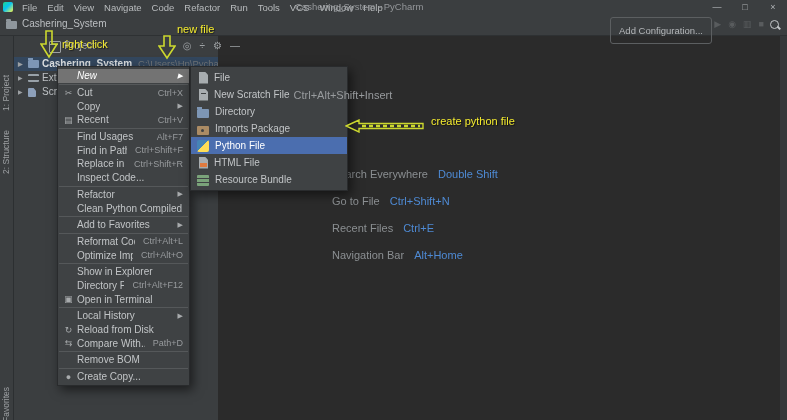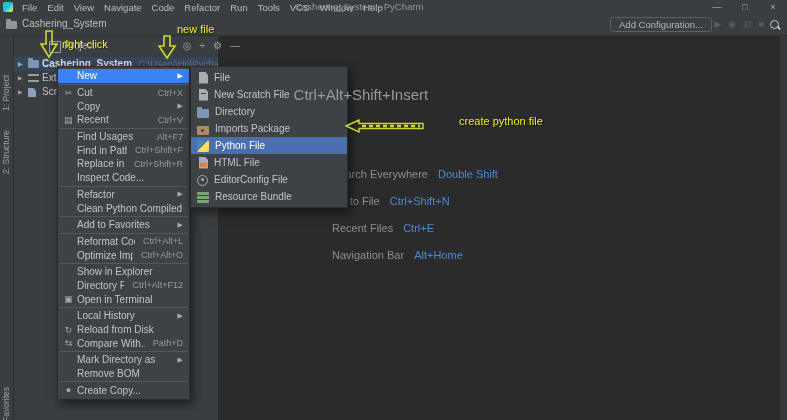--- a/index.html
+++ b/index.html
@@ -18,21 +18,21 @@
   .wintitle{position:absolute;left:295px;top:1px;color:#94979a;}
   .wincontrols{position:absolute;right:0;top:0;display:flex;height:14px;}
   .wincontrols span{width:28px;text-align:center;font-size:9px;line-height:14px;color:#b0b3b5;}
   
   .toolbar{position:absolute;left:0;top:14px;width:787px;height:21px;background:#3b3e40;
     border-bottom:1px solid #2e3133;z-index:5;}
   .crumb-folder{position:absolute;left:6px;top:7px;width:11px;height:8px;background:#8f979d;border-radius:1px;}
   .crumb-folder::before{content:"";position:absolute;left:0;top:-2px;width:5px;height:2px;background:#8f979d;border-radius:1px 1px 0 0;}
   .crumb{position:absolute;left:22px;top:4px;font-size:10px;color:#bcbfc2;}
   .addconfig{position:absolute;right:75px;top:3px;height:13px;line-height:13px;
-    border:1px solid #5c5f61;border-radius:3px;padding:0 8px;font-size:9.5px;color:#b4b7b9;}
+    border:1px solid #5c5f61;border-radius:3px;padding:6px 8px;font-size:9.5px;color:#b4b7b9;}
   .runicons{position:absolute;right:23px;top:5px;display:flex;gap:7px;font-size:9px;color:#595c5e;}
   .searchicon{position:absolute;right:8px;top:6px;width:7px;height:7px;border:1.5px solid #c2c5c7;border-radius:50%;}
   .searchicon::after{content:"";position:absolute;left:6px;top:6px;width:4px;height:1.5px;background:#c2c5c7;transform:rotate(45deg);}
   
   .leftbar{position:absolute;left:0;top:35px;width:13px;height:385px;background:#3b3e40;
     border-right:1px solid #2c2f31;z-index:4;}
   .vlabel{position:absolute;left:1px;writing-mode:vertical-rl;transform:rotate(180deg);
     font-size:8.5px;color:#9da0a3;white-space:nowrap;}
   
   .projpanel{position:absolute;left:13px;top:35px;width:205px;height:385px;background:#3b3e40;z-index:3;}
@@ -54,29 +54,29 @@
   .trow .tlabel{margin-left:29px;}
   .trow .tpath{color:#6f7478;font-weight:normal;font-size:9.5px;margin-left:6px;}
   
   .ctxmenu{position:absolute;left:57px;top:66px;width:131px;background:#3f4244;
     border:1px solid #292b2d;box-shadow:3px 4px 10px rgba(0,0,0,.55);z-index:10;padding:2px 0;}
   .mi{height:13.7px;display:flex;align-items:center;padding:0 6px 0 4px;font-size:10px;color:#c2c5c7;white-space:nowrap;}
   .mi .ic{width:13px;flex:0 0 auto;font-size:9px;color:#a8abad;text-align:center;}
   .mi .lbl{margin-left:2px;overflow:hidden;}
   .mi .sc{margin-left:auto;padding-left:8px;color:#989b9e;font-size:9px;}
   .mi .arr{margin-left:auto;font-size:7px;color:#a8abad;}
-  .mi.sel{background:#3b82f6;color:#fff;}
+  .mi.sel{background:#737373;color:#fff;font-style:italic;}
   .mi.sel .arr{color:#fff;}
   .msep{height:1px;background:#55585a;margin:1px 1px;}
   .submenu{position:absolute;left:190px;top:66px;width:156px;background:#3f4244;
     border:1px solid #292b2d;box-shadow:3px 4px 10px rgba(0,0,0,.55);z-index:11;padding:2px 0;}
   .si{height:17px;display:flex;align-items:center;padding:0 8px 0 6px;font-size:10px;color:#c2c5c7;white-space:nowrap;}
   .si.sel{background:#4b6eaf;color:#fff;}
   .si .sic{width:12px;height:12px;margin-right:6px;flex:0 0 auto;position:relative;}
-  .si .sc{margin-left:auto;padding-left:4px;color:#989b9e;font-size:15px;}
+  .si .sc{margin-left:auto;padding-left:4px;color:#989b9e;font-size:11px;}
   .sic.file-icon,.sic.scratch-file-icon{width:9px;height:12px;margin-left:2px;background:#a8adb0;
     clip-path:polygon(0 0,65% 0,100% 28%,100% 100%,0 100%);}
   .sic.scratch-file-icon::after{content:"";position:absolute;left:2px;top:4px;width:5px;height:1px;background:#3f4244;}
   .sic.directory-icon{background:#7d96b5;height:9px;margin-top:3px;border-radius:1px;}
   .sic.directory-icon::before{content:"";position:absolute;left:0;top:-2px;width:5px;height:2px;background:#7d96b5;}
   .sic.python-package-icon{background:#ab8b64;height:9px;margin-top:3px;border-radius:1px;}
   .sic.python-package-icon::before{content:"";position:absolute;left:4px;top:3px;width:3px;height:3px;border-radius:50%;background:#3f4244;}
   .sic.python-file-icon{border-radius:2px;background:linear-gradient(135deg,#4584b6 50%,#ffde57 50%);}
   .sic.html-file-icon{width:9px;height:12px;margin-left:2px;background:#a8adb0;
     clip-path:polygon(0 0,65% 0,100% 28%,100% 100%,0 100%);}
@@ -266,25 +266,20 @@
       <span class="lbl">Reload from Disk</span>
     </div>
     <div class="mi">
       <span class="ic">⇆</span>
       <span class="lbl">Compare With...</span>
       <span class="sc">Path+D</span>
     </div>
     <div class="msep"></div>
     <div class="mi">
       <span class="ic"></span>
-      <span class="lbl">Mark Directory as</span>
-      <span class="arr">▶</span>
-    </div>
-    <div class="mi">
-      <span class="ic"></span>
       <span class="lbl">Remove BOM</span>
     </div>
     <div class="msep"></div>
     <div class="mi">
       <span class="ic">●</span>
       <span class="lbl">Create Copy...</span>
     </div>
   </div>
 
 <div class="submenu" id="submenu">
@@ -307,32 +302,28 @@
     </div>
     <div class="si sel">
       <span class="sic python-file-icon"></span>
       <span class="lbl">Python File</span>
     </div>
     <div class="si">
       <span class="sic html-file-icon"></span>
       <span class="lbl">HTML File</span>
     </div>
     <div class="si">
-      <span class="sic editorconfig-icon"></span>
-      <span class="lbl">EditorConfig File</span>
-    </div>
-    <div class="si">
       <span class="sic resource-bundle-icon"></span>
       <span class="lbl">Resource Bundle</span>
     </div>
   </div>
 
 <span class="ann" style="left:62px;top:38px;">right click</span>
 <span class="ann" style="left:177px;top:23px;">new file</span>
-<span class="ann" style="left:431px;top:115px;margin-left:28px;">create python file</span>
+<span class="ann" style="left:431px;top:115px;">create python file</span>
 
 <svg class="annsvg" style="left:40px;top:30px;" width="18" height="29">
   <polygon points="6,1 12,1 12,14 17,14 9,27 1,14 6,14" stroke-width="1.6"></polygon>
 </svg>
 <svg class="annsvg" style="left:158px;top:35px;" width="18" height="25">
   <polygon points="6,1 12,1 12,11 17,11 9,23 1,11 6,11" stroke-width="1.6"></polygon>
 </svg>
 <svg class="annsvg" style="left:345px;top:119px;" width="80" height="14">
   <polygon points="1,7 14,1 14,4.5 78,4.5 78,9.5 14,9.5 14,13" stroke-width="1.4"></polygon>
   <line x1="17" y1="7" x2="75" y2="7" stroke-width="2.4" stroke-dasharray="4 3"></line>

